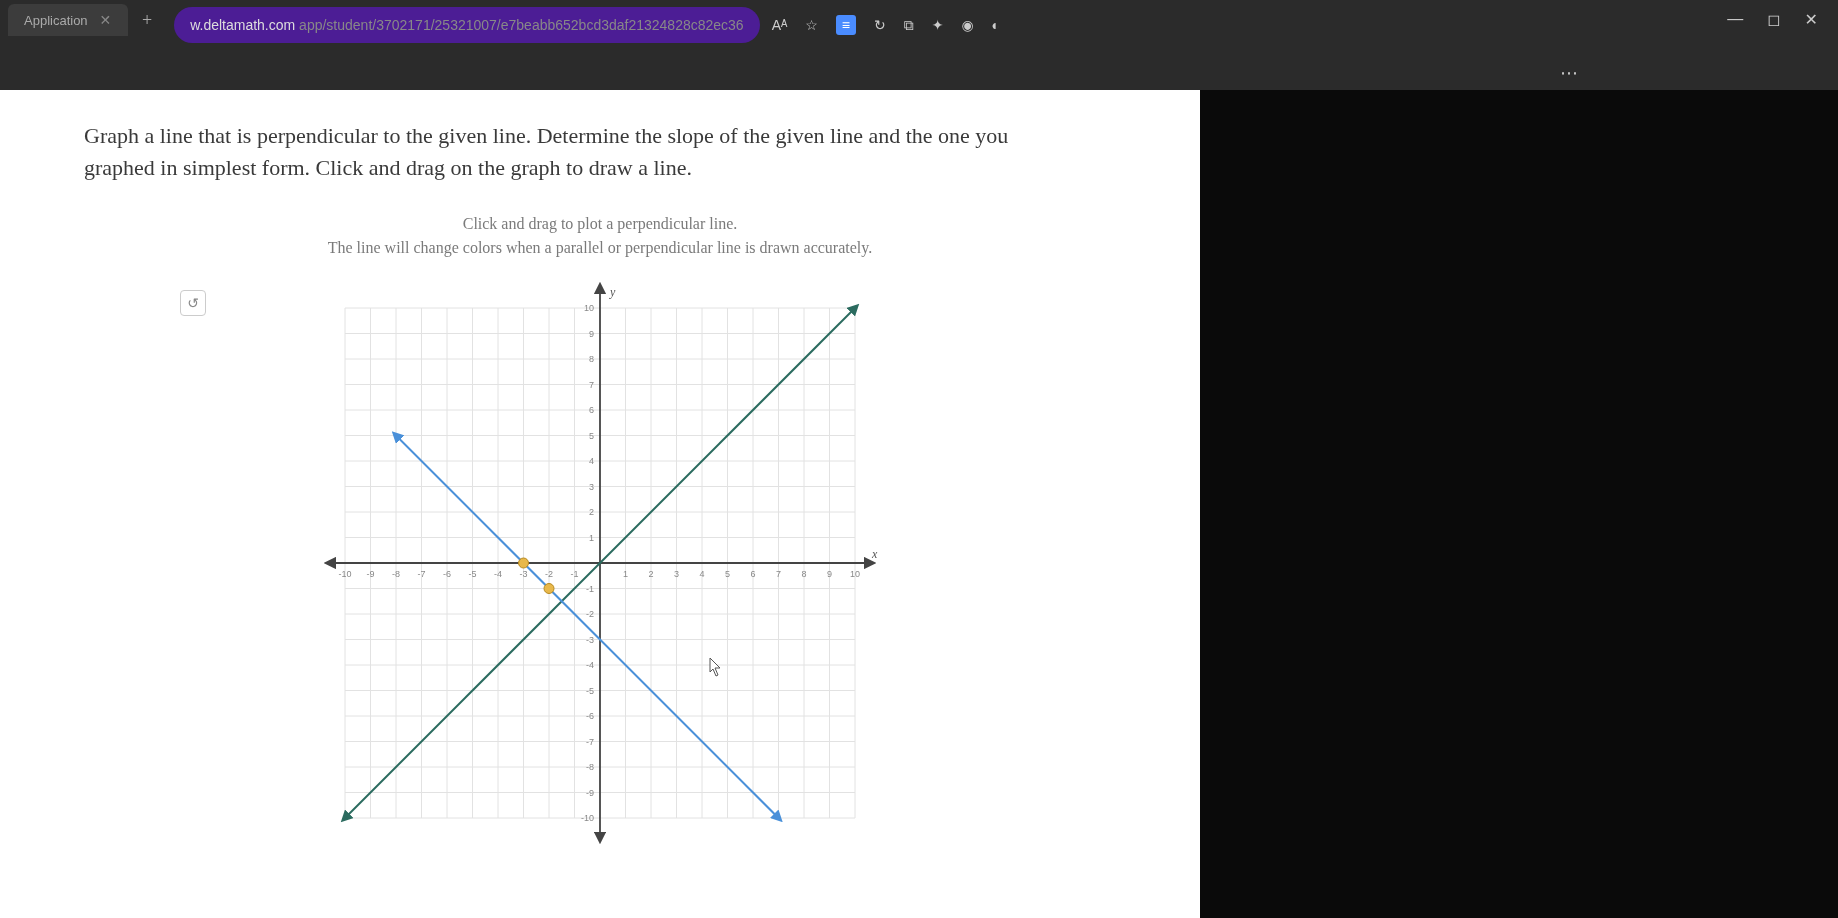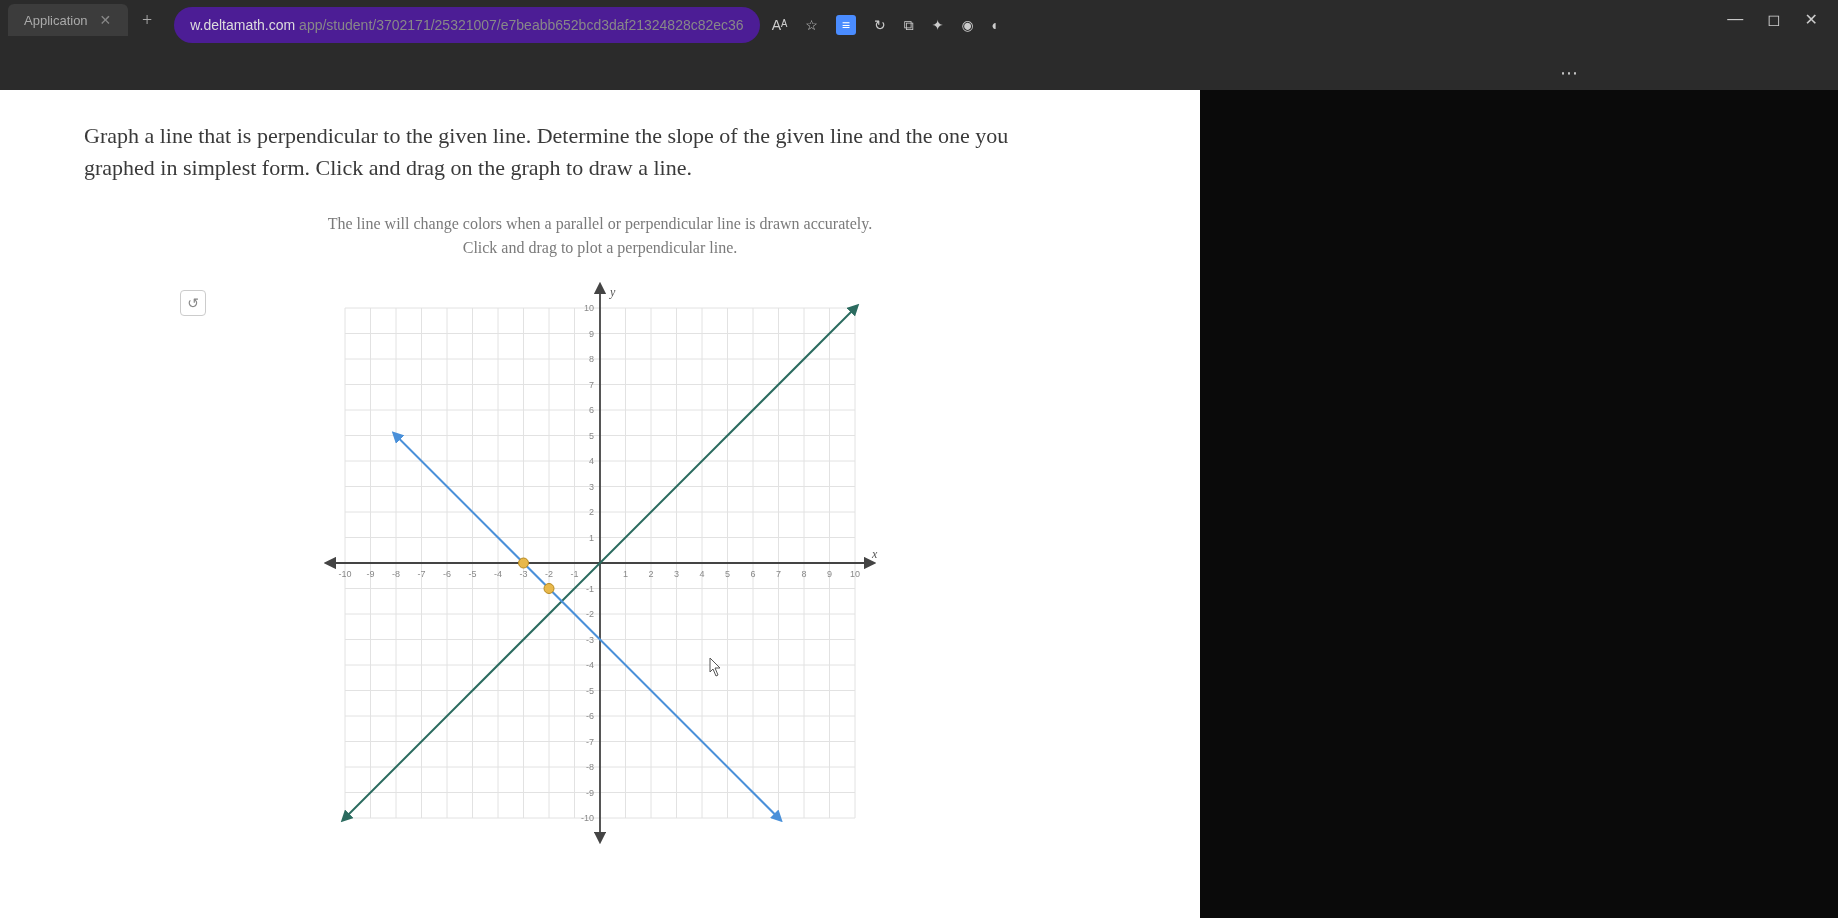--- a/index.html
+++ b/index.html
@@ -228,22 +228,22 @@
 
 <div class="content-wrap">
 
   <div class="main">
     <div class="question">Graph a line that is perpendicular to the given line. Determine the slope of the given line and the one you graphed in simplest form. Click and drag on the graph to draw a line.</div>
 
     <div class="reset-btn">↺</div>
 
     <div class="graph-block">
       <div class="graph-instructions">
+        <div>Click and drag to plot a perpendicular line.</div>
         <div>The line will change colors when a parallel or perpendicular line is drawn accurately.</div>
-        <div>Click and drag to plot a perpendicular line.</div>
       </div>
       <div class="graph-container">
         <svg class="graph-svg" viewBox="0 0 560 570">
           <defs>
             <marker id="arrGreen" viewBox="0 0 10 10" refX="5" refY="5" markerWidth="6" markerHeight="6" orient="auto-start-reverse">
               <path d="M 0 0 L 10 5 L 0 10 z" fill="#2b6b5f"></path>
             </marker>
             <marker id="arrBlue" viewBox="0 0 10 10" refX="5" refY="5" markerWidth="6" markerHeight="6" orient="auto-start-reverse">
               <path d="M 0 0 L 10 5 L 0 10 z" fill="#4a90d9"></path>
             </marker>

